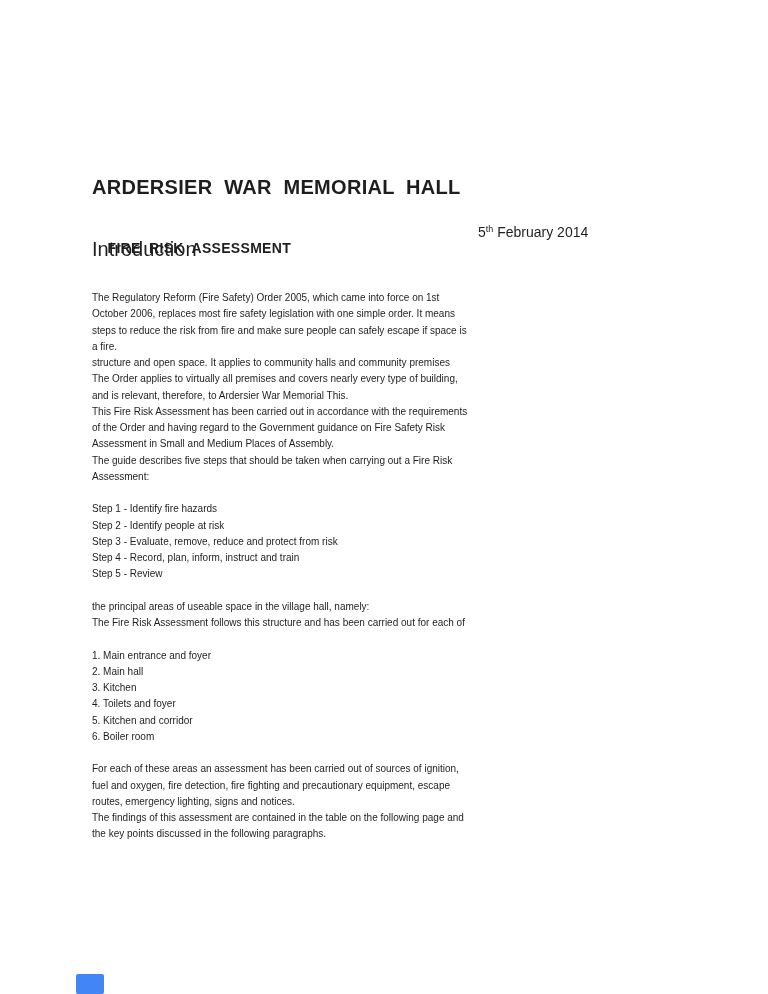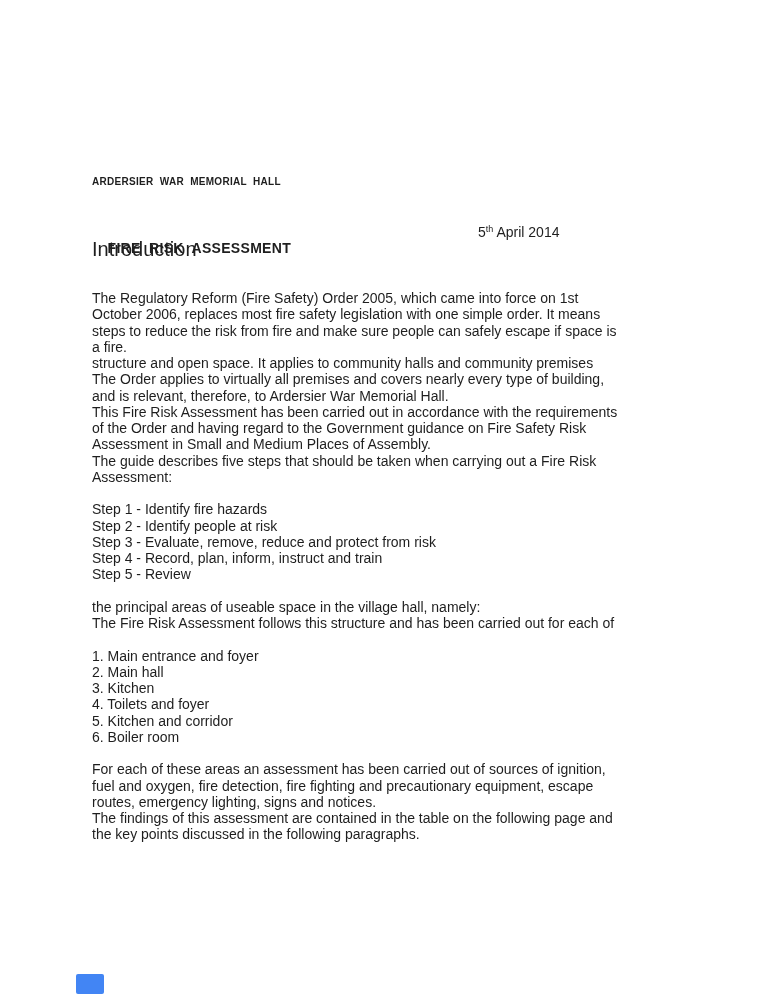--- a/index.html
+++ b/index.html
@@ -14,21 +14,21 @@
     background: #ffffff;
     overflow: hidden;
     font-family: "Liberation Sans", "DejaVu Sans", sans-serif;
     color: #1e1e1e;
     -webkit-font-smoothing: antialiased;
   }
   .doc-title {
     position: absolute;
     left: 92px;
     top: 176px;
-    font-size: 10px;
+    font-size: 20px;
     font-weight: bold;
     letter-spacing: 0.3px;
     white-space: pre;
   }
   .heading-row {
     position: absolute;
     left: 92px;
     top: 224px;
     width: 584px;
     height: 17px;
@@ -60,54 +60,54 @@
   }
   .body-block {
     position: absolute;
     left: 92px;
     top: 290px;
     width: 600px;
   }
   .line {
     height: 16.25px;
     line-height: 16.25px;
-    font-size: 14px;
+    font-size: 10px;
     white-space: pre;
   }
   .corner-mark {
     position: absolute;
     left: 76px;
     top: 974px;
     width: 28px;
     height: 20px;
     border-radius: 2px;
   }
 </style>
 </head>
 <body>
 
 <div class="page" style="color: rgb(30, 30, 30); background: rgb(255, 255, 255);">
 
   <div class="doc-title">ARDERSIER  WAR  MEMORIAL  HALL</div>
 
   <div class="heading-row">
     <span class="heading-text">FIRE  RISK  ASSESSMENT</span>
-    <span class="doc-date"><span>5</span><sup>th</sup><span> April 2014</span></span>
+    <span class="doc-date"><span>5</span><sup>th</sup><span> February 2014</span></span>
   </div>
 
   <div class="section-label">Introduction</div>
 
   <div class="body-block">
       <div class="line">The Regulatory Reform (Fire Safety) Order 2005, which came into force on 1st</div>
       <div class="line">October 2006, replaces most fire safety legislation with one simple order. It means</div>
       <div class="line">steps to reduce the risk from fire and make sure people can safely escape if space is</div>
       <div class="line">a fire.</div>
       <div class="line">structure and open space. It applies to community halls and community premises</div>
       <div class="line">The Order applies to virtually all premises and covers nearly every type of building,</div>
-      <div class="line">and is relevant, therefore, to Ardersier War Memorial Hall.</div>
+      <div class="line">and is relevant, therefore, to Ardersier War Memorial This.</div>
       <div class="line">This Fire Risk Assessment has been carried out in accordance with the requirements</div>
       <div class="line">of the Order and having regard to the Government guidance on Fire Safety Risk</div>
       <div class="line">Assessment in Small and Medium Places of Assembly.</div>
       <div class="line">The guide describes five steps that should be taken when carrying out a Fire Risk</div>
       <div class="line">Assessment:</div>
       <div class="line"></div>
       <div class="line">Step 1 - Identify fire hazards</div>
       <div class="line">Step 2 - Identify people at risk</div>
       <div class="line">Step 3 - Evaluate, remove, reduce and protect from risk</div>
       <div class="line">Step 4 - Record, plan, inform, instruct and train</div>

